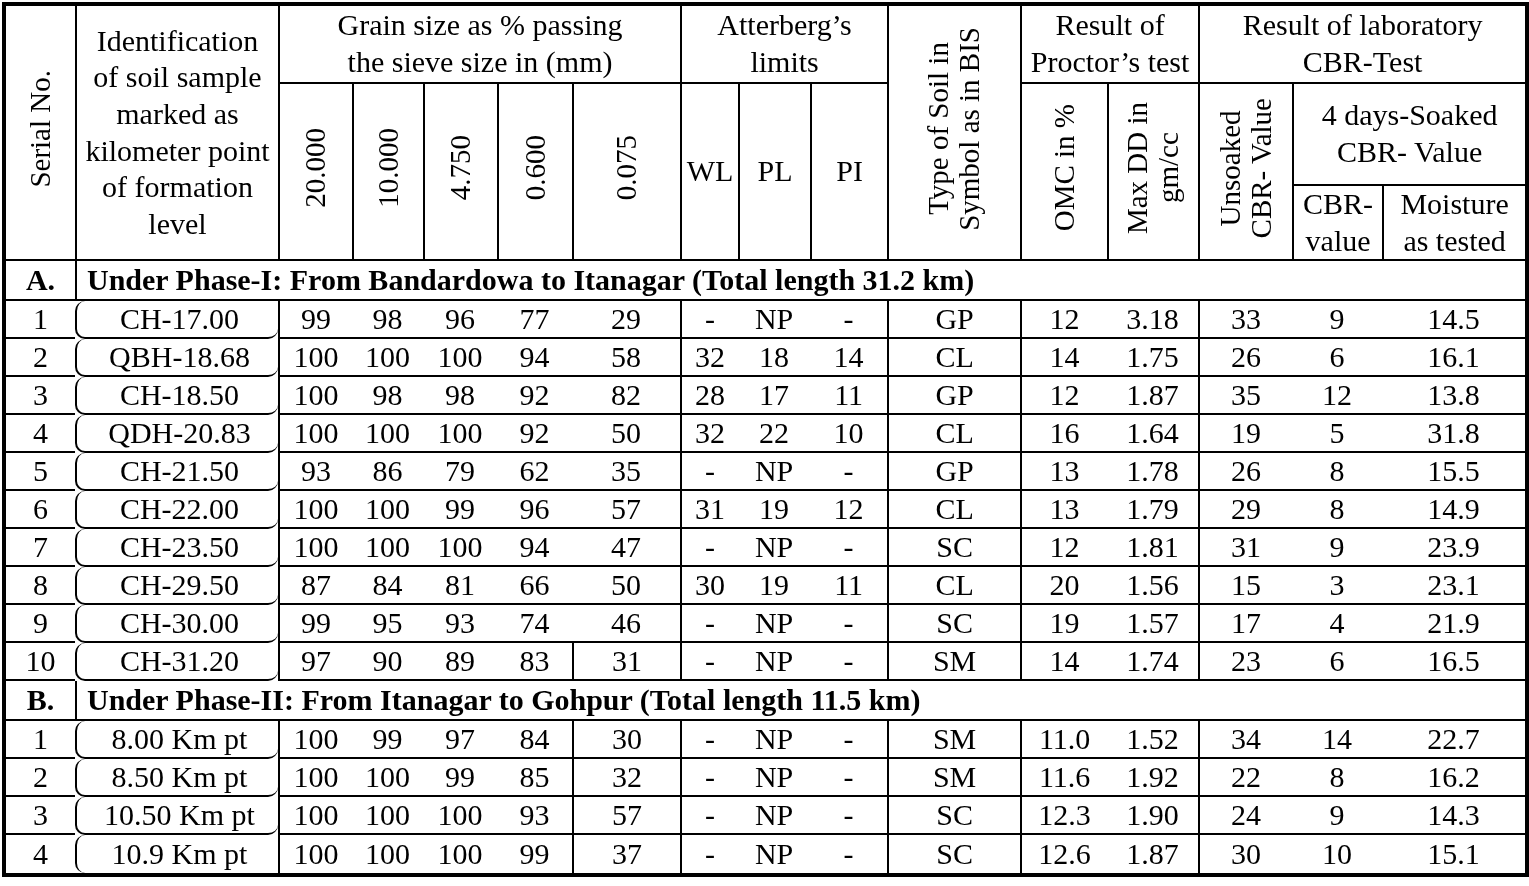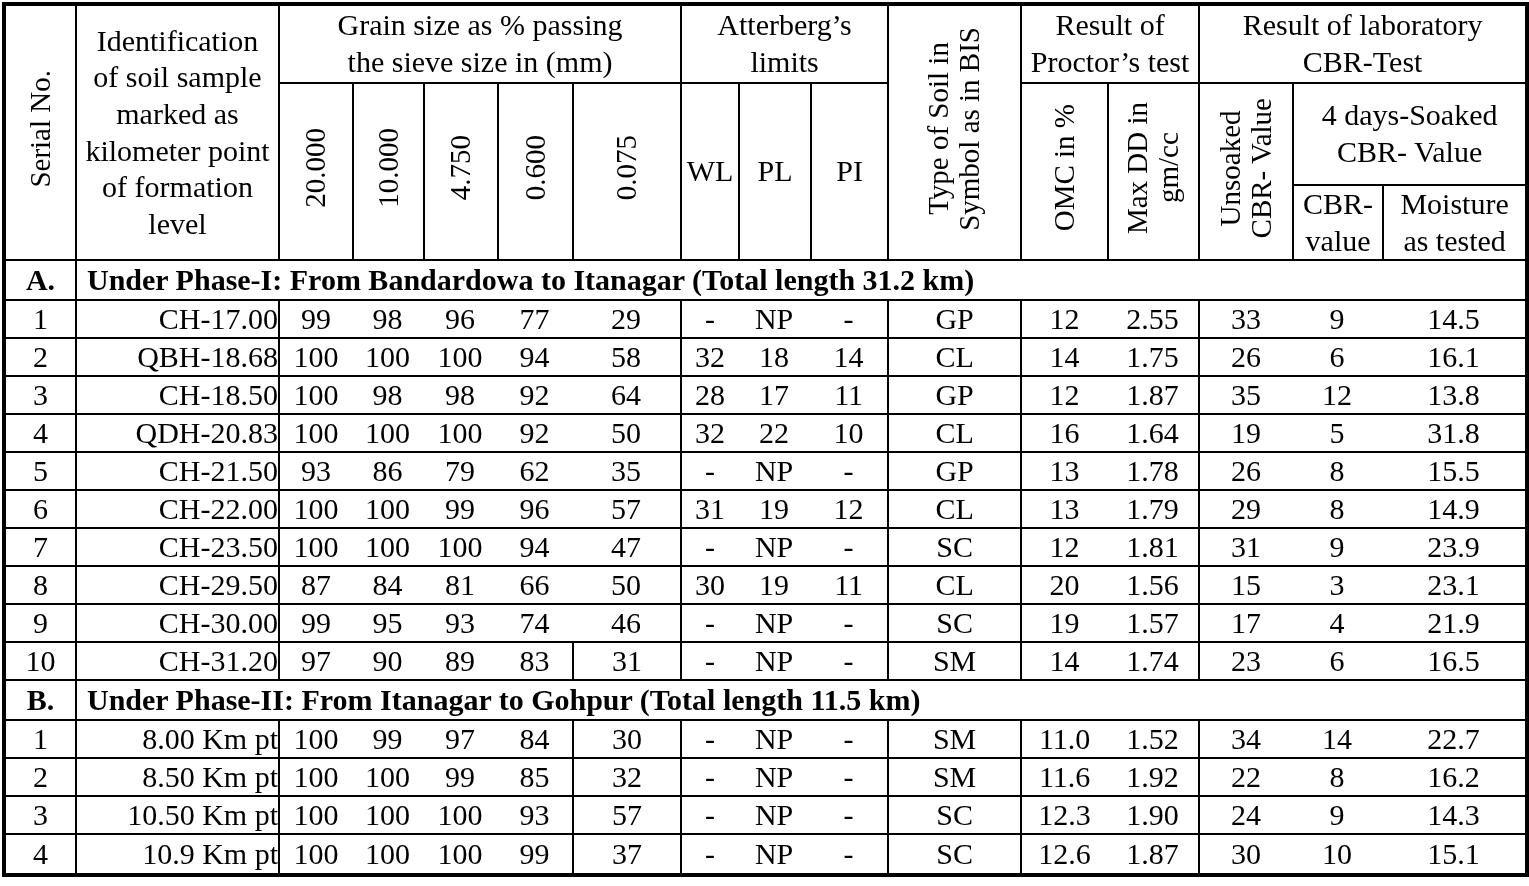--- a/index.html
+++ b/index.html
@@ -44,21 +44,21 @@
   tbody tr:last-child td { border-bottom: none; }
   .hdr { white-space: pre-line; line-height: 1.22; }
   .vert {
     display: inline-block;
     writing-mode: vertical-rl;
     transform: rotate(180deg);
     white-space: pre-line;
     line-height: 1.08;
     font-size: 29px;
   }
-  .id-cell { text-align: right; padding-left: 4px; }
+  .id-cell { text-align: center; padding-left: 4px; border-radius: 10px; }
   tr.section-row td { font-weight: bold; }
   .section-title { text-align: left; padding-left: 10px; }
 </style>
 </head>
 <body>
 
 <div class="page">
   <table class="soil">
     <colgroup>
       <col style="width:69px">
@@ -133,21 +133,21 @@
           <td class="bl">99</td>
           <td>98</td>
           <td>96</td>
           <td>77</td>
           <td>29</td>
           <td class="bl">-</td>
           <td>NP</td>
           <td>-</td>
           <td class="bl">GP</td>
           <td class="bl">12</td>
-          <td>2.55</td>
+          <td>3.18</td>
           <td class="bl">33</td>
           <td>9</td>
           <td>14.5</td>
         </tr>
         <tr class="data-row">
           <td>2</td>
           <td class="id-cell bl">QBH-18.68</td>
           <td class="bl">100</td>
           <td>100</td>
           <td>100</td>
@@ -163,21 +163,21 @@
           <td>6</td>
           <td>16.1</td>
         </tr>
         <tr class="data-row">
           <td>3</td>
           <td class="id-cell bl">CH-18.50</td>
           <td class="bl">100</td>
           <td>98</td>
           <td>98</td>
           <td>92</td>
-          <td>64</td>
+          <td>82</td>
           <td class="bl">28</td>
           <td>17</td>
           <td>11</td>
           <td class="bl">GP</td>
           <td class="bl">12</td>
           <td>1.87</td>
           <td class="bl">35</td>
           <td>12</td>
           <td>13.8</td>
         </tr>

